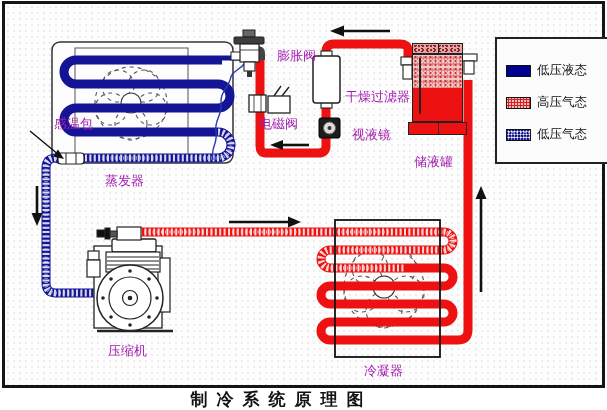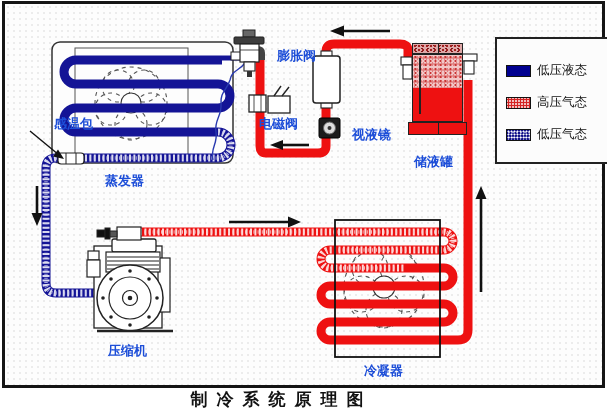--- a/index.html
+++ b/index.html
@@ -4,21 +4,21 @@
 <style>
   html,body{margin:0;padding:0;background:#fff;}
   #canvas{position:relative;width:607px;height:410px;background:#fff;overflow:hidden;
           font-family:"Liberation Sans",sans-serif;}
   .frame{position:absolute;left:2px;top:1px;width:597px;height:381px;
          border:3px solid #151515;
          background-color:#fdfdfd;
          background-image:radial-gradient(#ececec 1px, transparent 1.2px);
          background-size:6px 6px;}
   svg.layer{position:absolute;left:0;top:0;}
-  .lbl{position:absolute;font-size:13px;color:#1d4ed8;white-space:nowrap;z-index:30;font-weight:bold;}
+  .lbl{position:absolute;font-size:13px;color:#a21caf;white-space:nowrap;z-index:30;}
   .title{position:absolute;left:0;top:388px;width:563px;text-align:center;
          font-family:"Liberation Serif",serif;font-weight:bold;font-size:17px;
          letter-spacing:9px;color:#111;z-index:30;}
   
   .tank-part{position:absolute;box-sizing:border-box;border:1px solid #222;z-index:20;}
   .speckle-red{background-color:#f2c6c6;
       background-image:radial-gradient(#c93333 1px, transparent 1.3px),
                        radial-gradient(#e07f7f 1px, transparent 1.1px);
       background-size:5px 4px,3px 6px;}
   .speckle-red-dark{background-color:#dfa8a8;
@@ -239,19 +239,20 @@
     <div class="legend-row">
       <div class="sw sw-navy-speckle"></div>
       <span>低压气态</span>
     </div>
   </div>
 
   <div class="lbl" style="left:6px;top:115px;padding-left:48px;">感温包</div>
   <div class="lbl" style="left:105px;top:172px;">蒸发器</div>
   <div class="lbl" style="left:277px;top:47px;">膨胀阀</div>
   <div class="lbl" style="left:259px;top:115px;">电磁阀</div>
+  <div class="lbl" style="left:345px;top:88px;">干燥过滤器</div>
   <div class="lbl" style="left:345px;top:126px;margin-left:7px;">视液镜</div>
   <div class="lbl" style="left:414px;top:153px;">储液罐</div>
   <div class="lbl" style="left:108px;top:342px;">压缩机</div>
   <div class="lbl" style="left:364px;top:362px;text-align:right;">冷凝器</div>
 
   <div class="title">制冷系统原理图</div>
 </div>
 
 </body></html>

